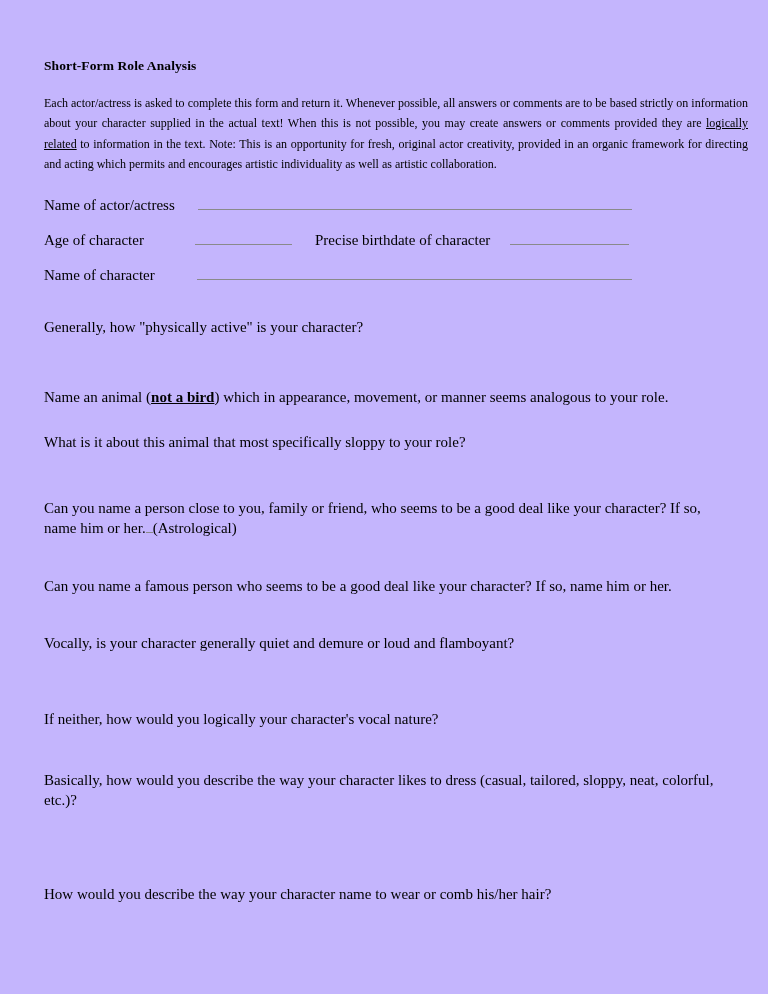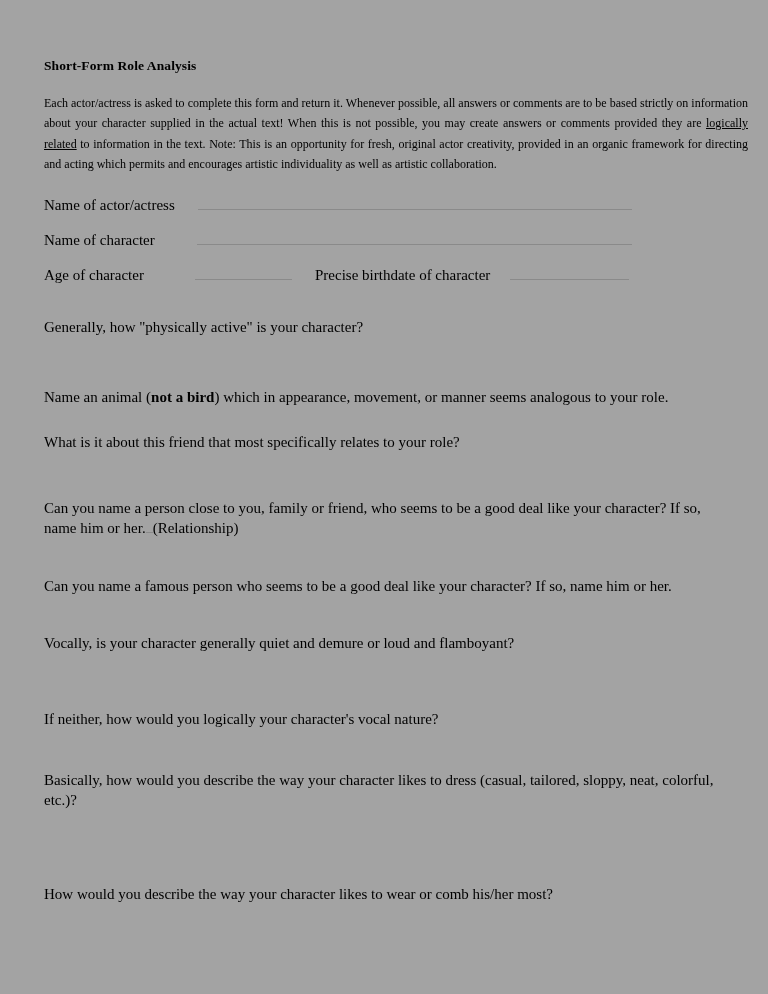--- a/index.html
+++ b/index.html
@@ -12,21 +12,21 @@
     width: 768px;
     height: 994px;
     font-family: "Liberation Serif", "DejaVu Serif", serif;
     color: #000000;
     -webkit-font-smoothing: antialiased;
   }
   .page {
     position: relative;
     width: 768px;
     height: 994px;
-    background: #a3a3a3;
+    background: #c4b5fd;
     box-sizing: border-box;
     padding: 16px;
     overflow: hidden;
   }
   .content {
     position: absolute;
     left: 44px;
     top: 58px;
     width: 704px;
   }
@@ -79,20 +79,21 @@
   
   .q {
     font-size: 15px;
     line-height: 20.4px;
     text-align: left;
     margin: 0;
     width: 690px;
   }
   .q .bu {
     font-weight: bold;
+    text-decoration: underline;
     text-align: right;
   }
   .tiny-rule {
     display: inline-block;
     width: 7px;
     border-bottom: 1px solid #8a8a8a;
     vertical-align: baseline;
     height: 12px;
     margin: 0 0px;
   }
@@ -108,64 +109,64 @@
     <p class="intro"><span>Each actor/actress is asked to complete this form and return it.  Whenever possible, all answers or comments are to be based strictly on information about your character supplied in the actual text!  When this is not possible, you may create answers or comments provided they are </span><span class="u">logically related</span><span> to information in the text.  Note:  This is an opportunity for fresh, original actor creativity, provided in an organic framework for directing and acting which permits and encourages artistic individuality as well as artistic collaboration.</span></p>
 
     <div class="form-rows">
 
       <div class="form-row">
         <span class="at lbl" style="left:0;">Name of actor/actress</span>
         <span class="at-rule" style="left:154px; top:14px; width:434px;"></span>
       </div>
 
       <div class="form-row">
-        <span class="at lbl" style="left:0;">Name of character</span>
-        <span class="at-rule" style="left:153px; top:14px; width:435px;"></span>
-      </div>
-
-      <div class="form-row">
         <span class="at lbl" style="left:0;">Age of character</span>
         <span class="at-rule" style="left:151px; top:14px; width:97px;"></span>
         <span class="at lbl" style="left:271px;">Precise birthdate of character</span>
         <span class="at-rule" style="left:466px; top:14px; width:119px;"></span>
+      </div>
+
+      <div class="form-row">
+        <span class="at lbl" style="left:0;">Name of character</span>
+        <span class="at-rule" style="left:153px; top:14px; width:435px;"></span>
       </div>
 
 
     </div>
 
     <div style="height:17px;"></div>
 
     <p class="q" style="margin-top:0;">Generally, how "physically active" is your character?</p>
 
     <div style="height:50px;"></div>
 
     <p class="q"><span>Name an animal (</span><span class="bu">not a bird</span><span>) which in appearance, movement, or manner seems analogous to your role.</span></p>
 
     <div style="height:25px;"></div>
 
-    <p class="q">What is it about this friend that most specifically relates to your role?</p>
+    <p class="q">What is it about this animal that most specifically sloppy to your role?</p>
 
     <div style="height:45px;"></div>
 
-    <p class="q"><span>Can you name a person close to you, family or friend, who seems to be a good deal like your character?  If so, name him or her.</span><span class="tiny-rule"></span><span>(Relationship)</span></p>
+    <p class="q"><span>Can you name a person close to you, family or friend, who seems to be a good deal like your character?  If so, name him or her.</span><span class="tiny-rule"></span><span>(Astrological)</span></p>
 
     <div style="height:37px;"></div>
 
     <p class="q">Can you name a famous person who seems to be a good deal like your character?  If so, name him or her.</p>
 
     <div style="height:37px;"></div>
 
     <p class="q">Vocally, is your character generally quiet and demure or loud and flamboyant?</p>
 
     <div style="height:56px;"></div>
 
     <p class="q">If neither, how would you logically your character's vocal nature?</p>
 
     <div style="height:40px;"></div>
 
     <p class="q" style="width:680px;">Basically, how would you describe the way your character likes to dress (casual, tailored, sloppy, neat, colorful, etc.)?</p>
 
     <div style="height:73px;"></div>
 
-    <p class="q">How would you describe the way your character likes to wear or comb his/her most?</p>
+    <p class="q">How would you describe the way your character name to wear or comb his/her hair?</p>
 
   </div>
 </div>
 
 </body></html>

